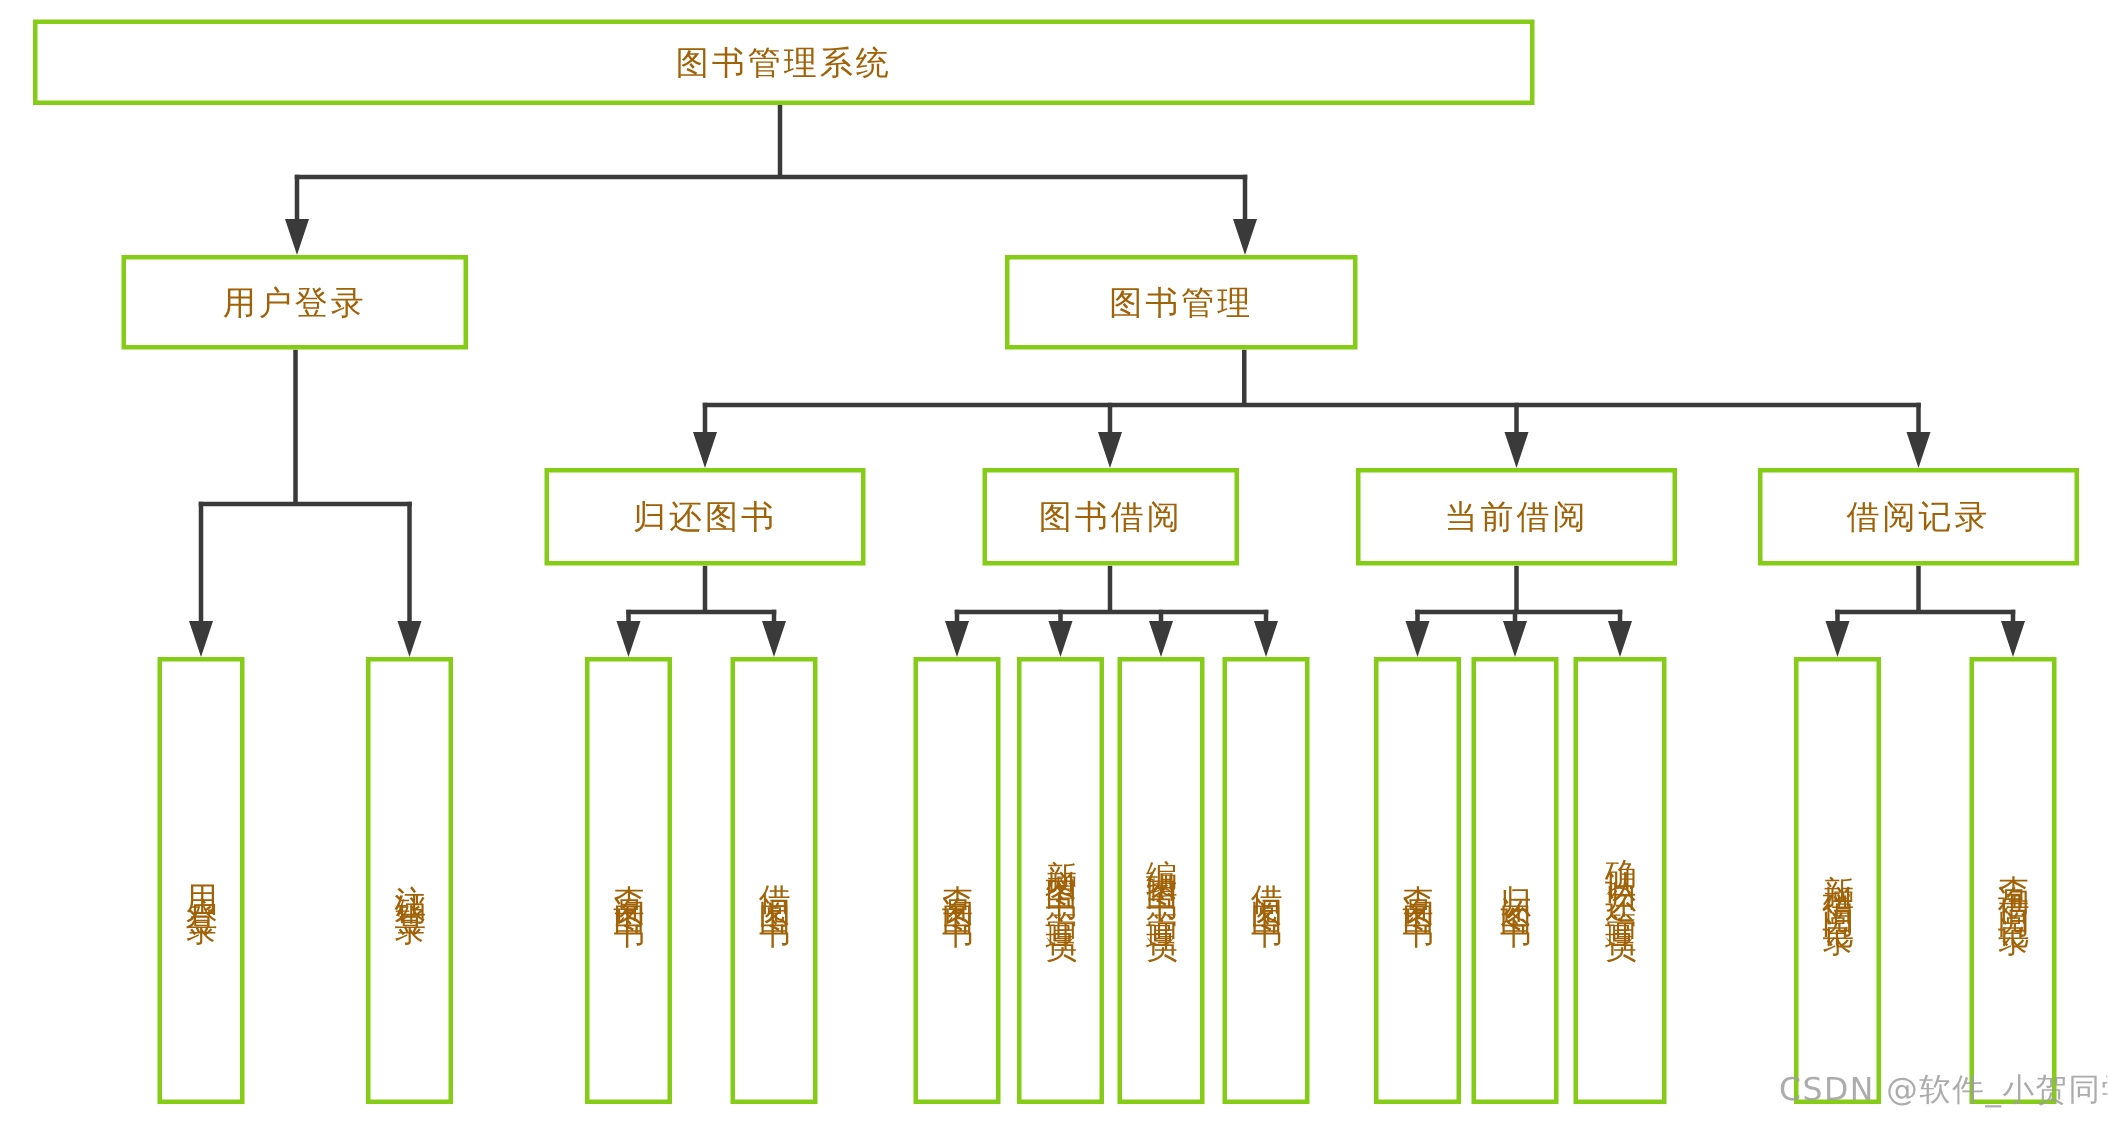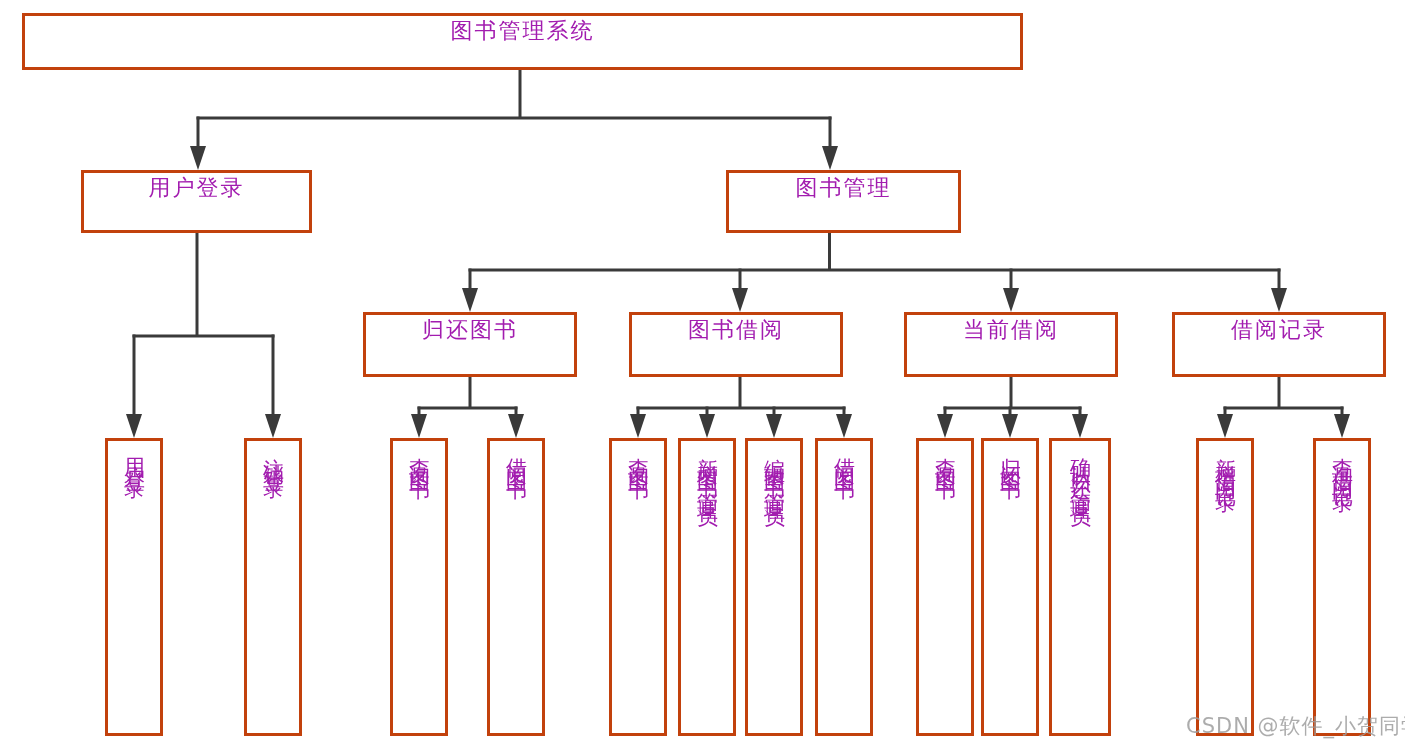--- a/index.html
+++ b/index.html
@@ -25,25 +25,26 @@
     stroke: #3a3a3a;
     stroke-width: 3;
   }
   .connectors polygon {
     fill: #3a3a3a;
   }
   .node {
     position: absolute;
     box-sizing: border-box;
     background: #ffffff;
-    border: 3px solid #c2410c;
+    border: 3px solid #84cc16;
     display: flex;
+    align-items: center;
     justify-content: center;
     z-index: 2;
-    color: #a21caf;
+    color: #a16207;
   }
   .hbox .label {
     font-size: 22px;
     letter-spacing: 2px;
     white-space: nowrap;
   }
   .root-box {
     left: 22px; top: 13px; width: 1001px; height: 57px;
     border-width: 3px;
   }
@@ -137,28 +138,28 @@
     <polygon points="1334,414 1350,414 1342,438"></polygon>
   </svg>
 
   <div class="node hbox root-box">
     <span class="label">图书管理系统</span>
   </div>
 
   <div class="node hbox" style="left:81px; top:170px; width:231px; height:63px;">
     <span class="label">用户登录</span>
   </div>
-  <div class="node hbox" style="left:726px; top:170px; width:235px; height:63px;">
+  <div class="node hbox" style="left:670px; top:170px; width:235px; height:63px;">
     <span class="label">图书管理</span>
   </div>
 
   <div class="node hbox" style="left:363px; top:312px; width:214px; height:65px;">
     <span class="label">归还图书</span>
   </div>
-  <div class="node hbox" style="left:629px; top:312px; width:214px; height:65px;">
+  <div class="node hbox" style="left:655px; top:312px; width:171px; height:65px;">
     <span class="label">图书借阅</span>
   </div>
   <div class="node hbox" style="left:1172px; top:312px; width:214px; height:65px;">
     <span class="label">借阅记录</span>
   </div>
   <div class="node hbox" style="left:904px; top:312px; width:214px; height:65px;">
     <span class="label">当前借阅</span>
   </div>
 
   <div class="node vbox" style="left:105px;">

